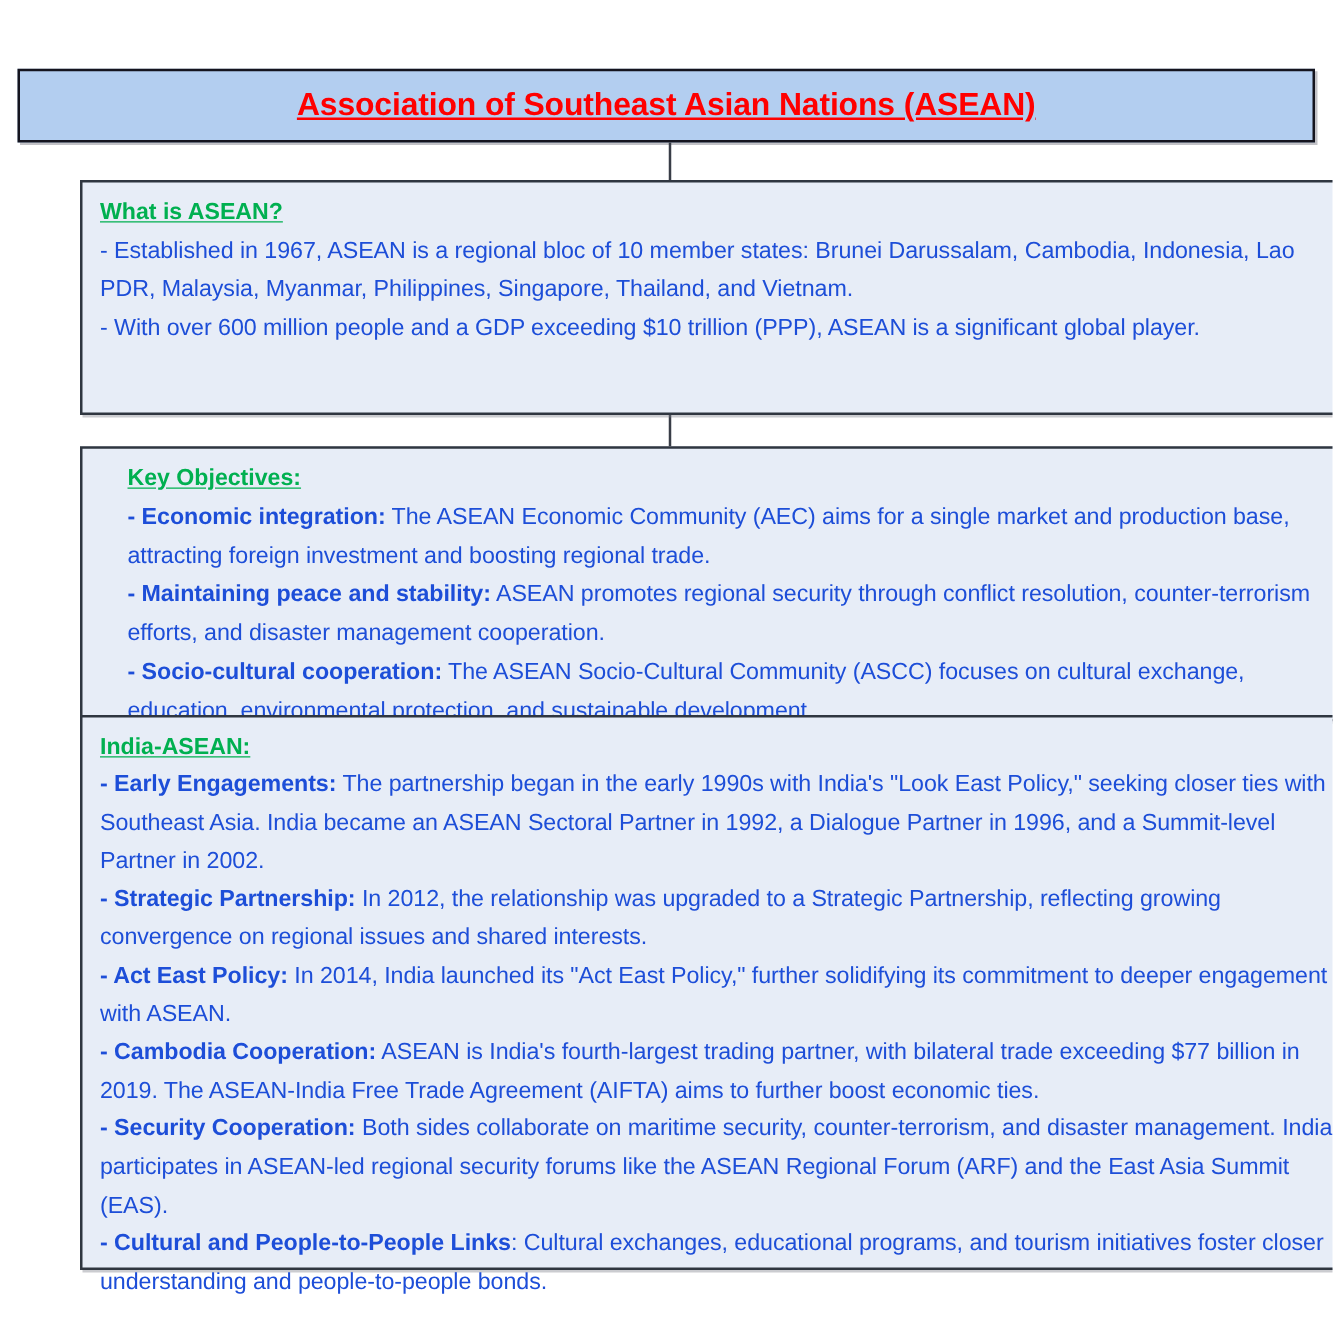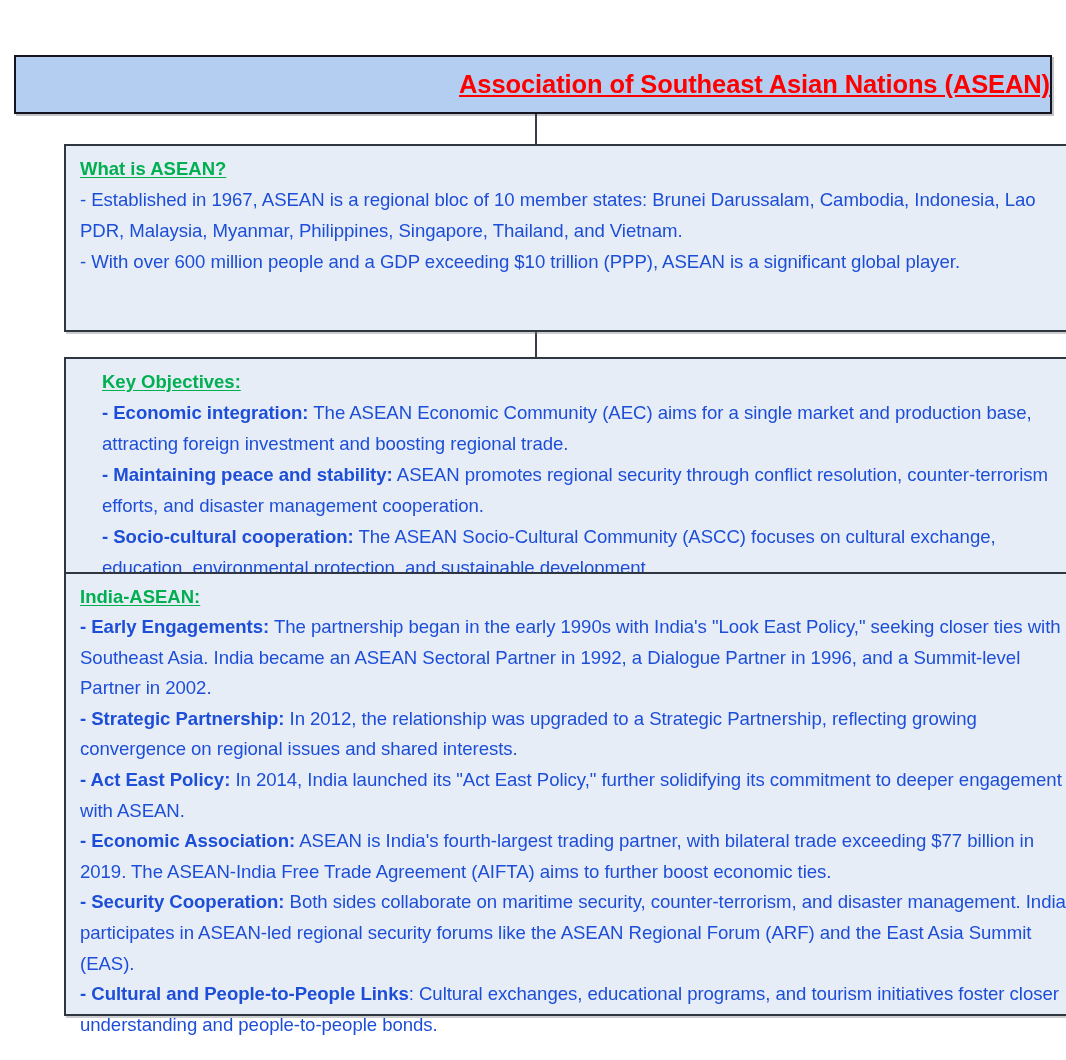--- a/index.html
+++ b/index.html
@@ -28,21 +28,21 @@
     position: absolute;
     left: 14px;
     top: 55px;
     width: 1038px;
     height: 59px;
     background: #b3cef0;
     border: 2px solid #14141e;
     box-shadow: 2px 2px 0 rgba(120,120,130,0.45);
     display: flex;
     align-items: center;
-    justify-content: flex-end;
+    justify-content: center;
   }
   .title-text {
     color: #ff0000;
     font-weight: bold;
     font-size: 25.5px;
     text-decoration: underline;
     text-underline-offset: 2px;
     letter-spacing: -0.1px;
     white-space: nowrap;
   }
@@ -123,18 +123,18 @@
     <p class="line"><b>- Economic integration:</b><span> The ASEAN Economic Community (AEC) aims for a single market and production base, attracting foreign investment and boosting regional trade.</span></p>
     <p class="line"><b>- Maintaining peace and stability:</b><span> ASEAN promotes regional security through conflict resolution, counter-terrorism efforts, and disaster management cooperation.</span></p>
     <p class="line"><b>- Socio-cultural cooperation:</b><span> The ASEAN Socio-Cultural Community (ASCC) focuses on cultural exchange, education, environmental protection, and sustainable development.</span></p>
   </div>
 
   <div class="box box-3">
     <span class="sec-head">India-ASEAN:</span>
     <p class="line"><b>- Early Engagements:</b><span> The partnership began in the early 1990s with India's "Look East Policy," seeking closer ties with Southeast Asia. India became an ASEAN Sectoral Partner in 1992, a Dialogue Partner in 1996, and a Summit-level Partner in 2002.</span></p>
     <p class="line"><b>- Strategic Partnership:</b><span> In 2012, the relationship was upgraded to a Strategic Partnership, reflecting growing convergence on regional issues and shared interests.</span></p>
     <p class="line"><b>- Act East Policy:</b><span> In 2014, India launched its "Act East Policy," further solidifying its commitment to deeper engagement with ASEAN.</span></p>
-    <p class="line"><b>- Economic Association:</b><span> ASEAN is India's fourth-largest trading partner, with bilateral trade exceeding $77 billion in 2019. The ASEAN-India Free Trade Agreement (AIFTA) aims to further boost economic ties.</span></p>
+    <p class="line"><b>- Cambodia Cooperation:</b><span> ASEAN is India's fourth-largest trading partner, with bilateral trade exceeding $77 billion in 2019. The ASEAN-India Free Trade Agreement (AIFTA) aims to further boost economic ties.</span></p>
     <p class="line"><b>- Security Cooperation:</b><span> Both sides collaborate on maritime security, counter-terrorism, and disaster management. India participates in ASEAN-led regional security forums like the ASEAN Regional Forum (ARF) and the East Asia Summit (EAS).</span></p>
     <p class="line"><b>- Cultural and People-to-People Links</b><span>: Cultural exchanges, educational programs, and tourism initiatives foster closer understanding and people-to-people bonds.</span></p>
   </div>
 
 </div>
 
 </body></html>

